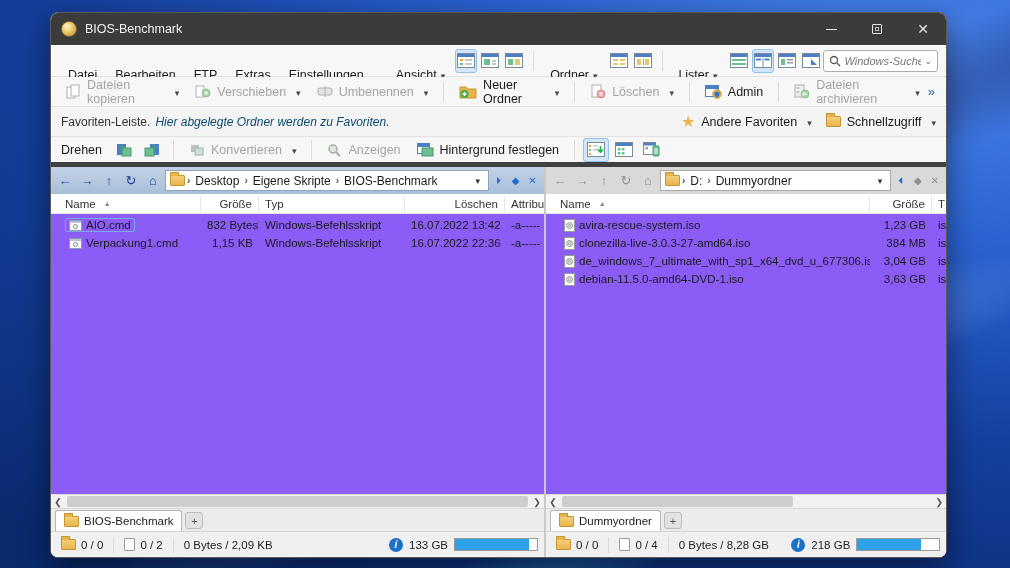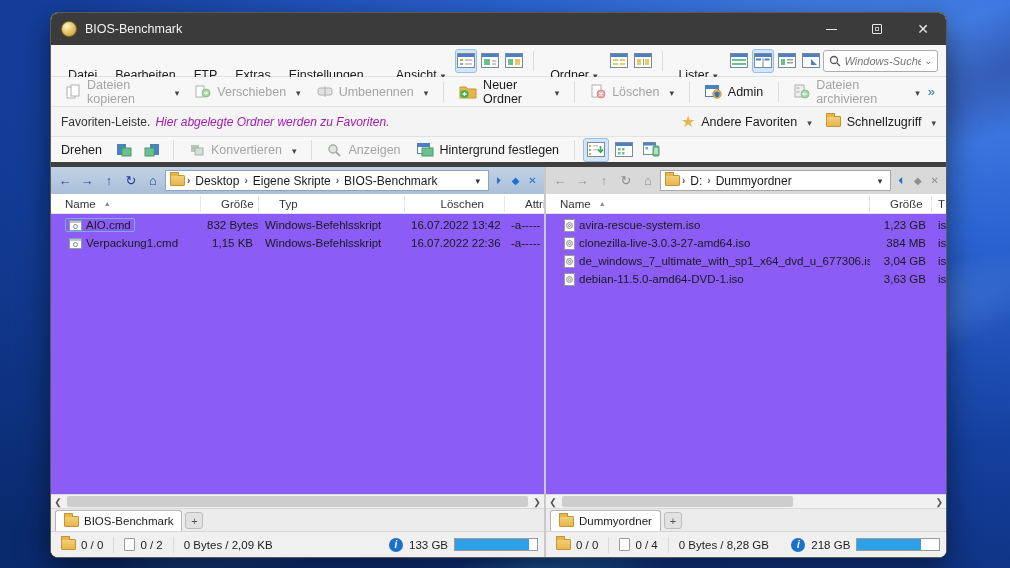--- a/index.html
+++ b/index.html
@@ -49,21 +49,21 @@
   .sb-caret { color:#666; font-size:9px; }
 
   .toolrow2 { height:30px; flex:0 0 30px; background:#f7f7f7; border-bottom:1px solid #e2e2e2;
     display:flex; align-items:center; padding:0 7px; font-size:12.5px; }
   .tbtn { display:flex; align-items:center; gap:6px; padding:0 8px; height:26px; border-radius:3px; color:#1a1a1a; }
   .tbtn.dis { color:#a4a4a4; }
   .overflow-btn { margin-left:auto; color:#2b6cb8; font-size:13px; padding-right:4px; }
 
   .favrow { height:30px; flex:0 0 30px; background:#f4f4f4; border-bottom:1px solid #e2e2e2;
     display:flex; align-items:center; padding:0 10px; font-size:12px; color:#333; }
-  .favhint { font-style:italic; margin-left:5px; color:#a21caf; }
+  .favhint { font-style:italic; margin-left:5px; color:#0c4a6e; }
   .favright { margin-left:auto; display:flex; align-items:center; gap:14px; font-size:12.5px; color:#1a1a1a; }
   .favgroup { display:flex; align-items:center; gap:6px; }
   .star { color:#e8b64c; font-size:16px; }
 
   .mediarow { height:30px; flex:0 0 30px; background:#f7f7f7; border-bottom:5px solid #404040;
     display:flex; align-items:center; padding:0 10px; font-size:12.5px; color:#1a1a1a; }
   .mediarow .lbl { margin-right:8px; }
 
   
   .cssfolder { position:relative; width:15px; height:11px; background:linear-gradient(#f3cf7a,#e8b54b);
@@ -92,21 +92,21 @@
     align-items:center; padding:0 4px; font-size:12px; color:#1a1a1a; overflow:hidden; white-space:nowrap; }
   .navbar.inactive .crumbbox { border-color:#a8a8a8; }
   .crumb { padding:0 3px; }
   .crumbsep { color:#555; font-weight:bold; font-size:10px; padding:0 2px; }
   .crumb-caret { margin-left:auto; color:#333; font-size:9px; padding:0 4px; }
   .mini { width:15px; text-align:center; font-size:10px; }
   .mini.blue { color:#1f6fd0; } .mini.gray { color:#8f8f8f; }
 
   .colheader { height:20px; flex:0 0 20px; display:flex; align-items:center; font-size:11.5px; color:#333;
     background:#fff; border-bottom:1px solid #e3e3e3; }
-  .hcell { padding:0 20px; height:16px; line-height:16px; border-right:1px solid #e6e6e6; white-space:nowrap; overflow:hidden; }
+  .hcell { padding:0 6px; height:16px; line-height:16px; border-right:1px solid #e6e6e6; white-space:nowrap; overflow:hidden; }
   .sortasc::after { content:"▲"; font-size:7px; color:#888; margin-left:8px; vertical-align:middle; }
 
   .filelist { flex:1; background:#8b5cf6; overflow:hidden; padding-top:2px; }
   .frow { display:flex; align-items:center; height:18px; font-size:11.5px; color:#1a1a1a; white-space:nowrap; }
   .fcell { padding:0 6px; overflow:hidden; }
   .ralign { text-align:right; }
   .namecell { display:flex; align-items:center; gap:4px; }
   .namewrap { display:inline-flex; align-items:center; gap:4px; padding:0 3px; border:1px solid transparent; }
   .namewrap.focused { border-color:#7aace0; border-radius:2px; }
 

